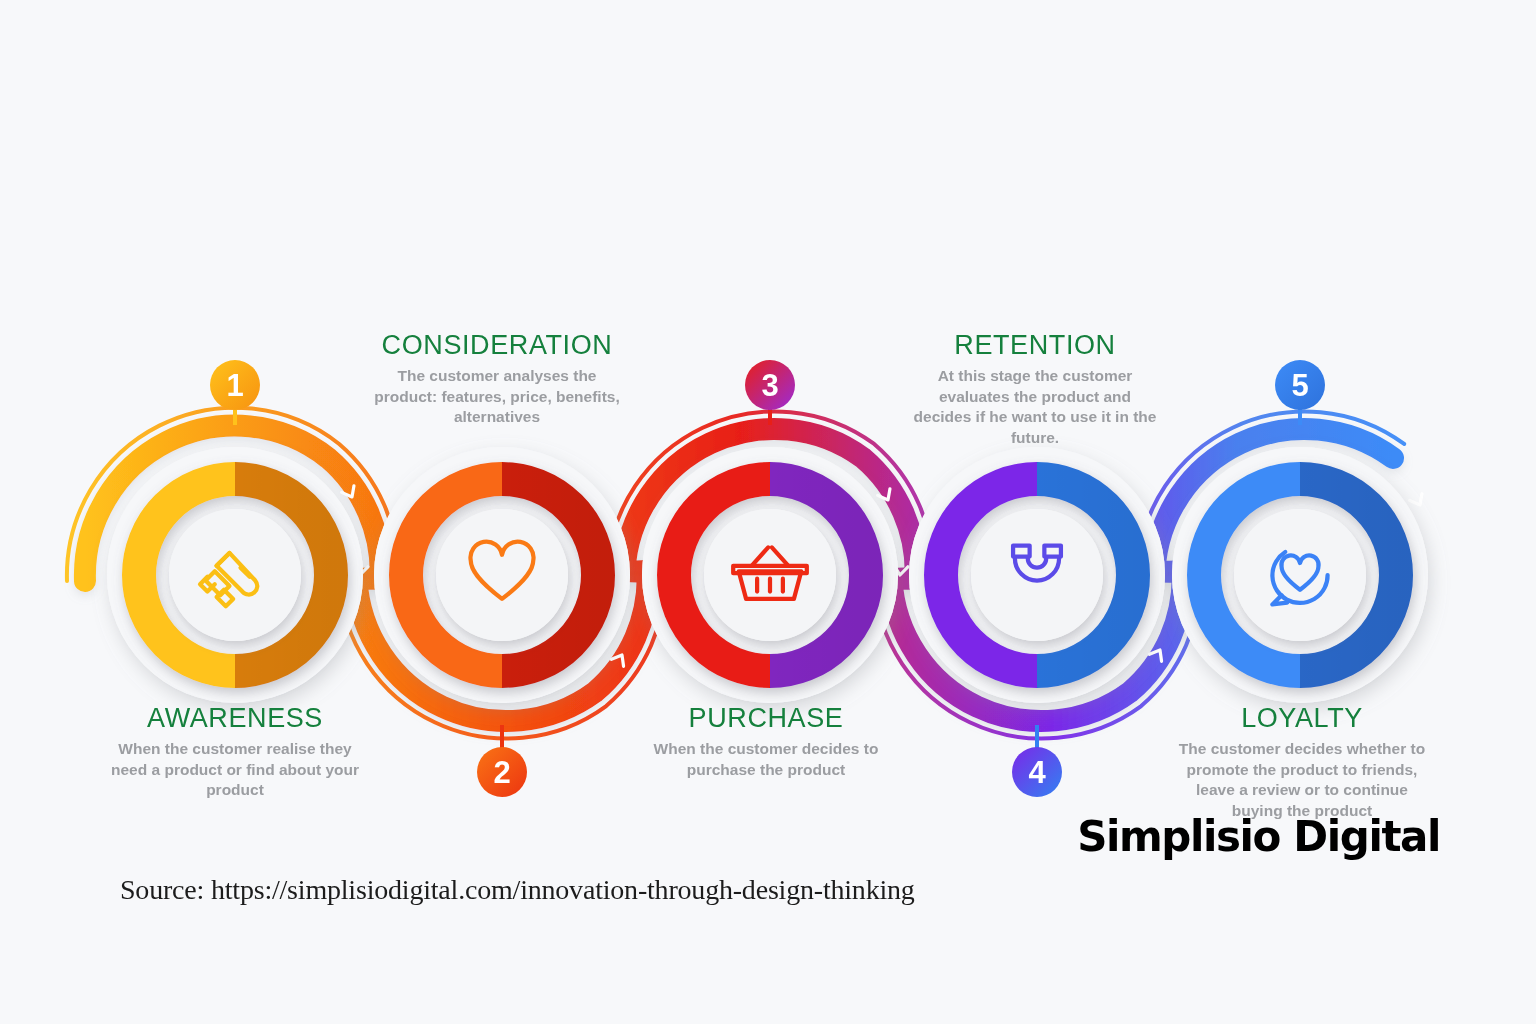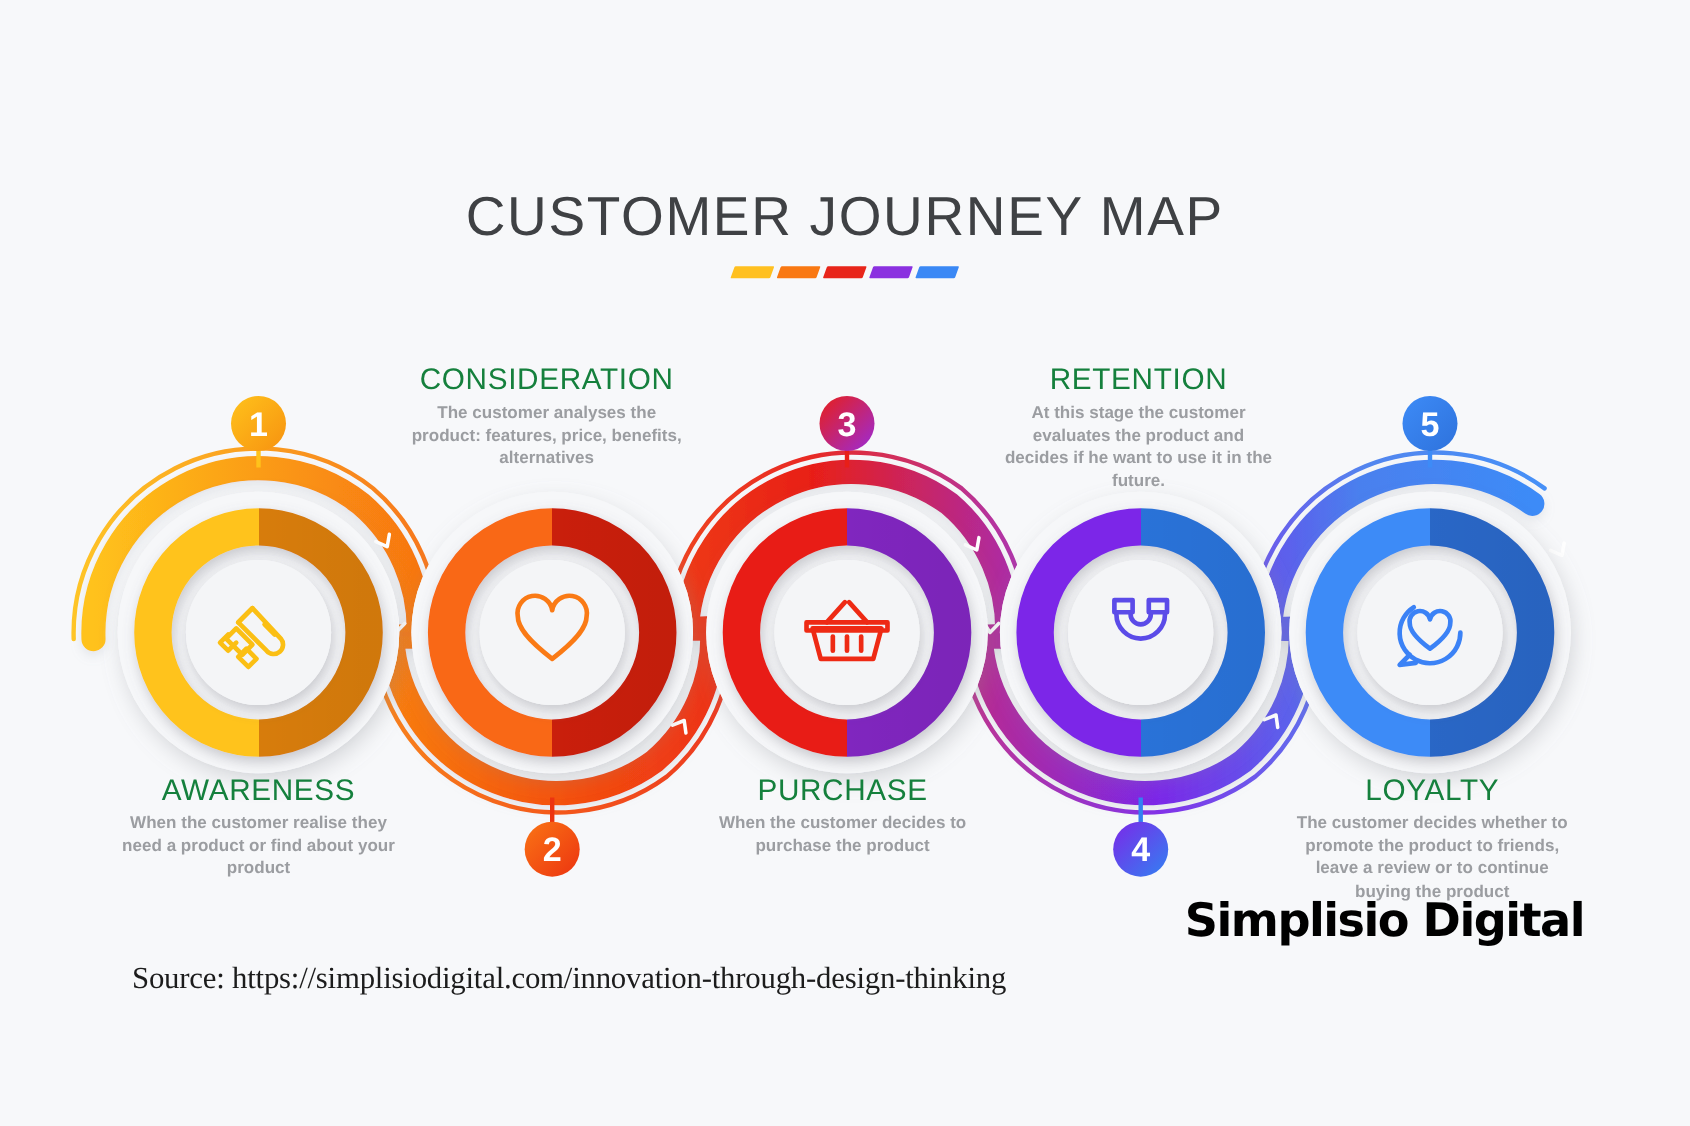--- a/index.html
+++ b/index.html
@@ -105,30 +105,20 @@
     letter-spacing: -1.4px;
     font-family: "DejaVu Sans", sans-serif;
     white-space: nowrap;
   }
 </style>
 </head>
 <body>
 
 <div id="stage">
 
-  <div class="title-block">
-    <div class="main-title">CUSTOMER JOURNEY MAP</div>
-    <div class="accent-bars">
-      <span class="accent-bar" style="background: rgb(255, 192, 32);"></span>
-      <span class="accent-bar" style="background: rgb(249, 120, 18);"></span>
-      <span class="accent-bar" style="background: rgb(232, 37, 26);"></span>
-      <span class="accent-bar" style="background: rgb(139, 49, 224);"></span>
-      <span class="accent-bar" style="background: rgb(58, 136, 245);"></span>
-    </div>
-  </div>
 
   <svg id="diagram" viewBox="0 0 1536 1024">
     <defs>
       <linearGradient id="ribbonGrad" x1="0" y1="0" x2="1" y2="0">
         <stop offset="0.00" stop-color="#FFC21B"></stop>
         <stop offset="0.17" stop-color="#F98A12"></stop>
         <stop offset="0.33" stop-color="#F4500F"></stop>
         <stop offset="0.50" stop-color="#E81F18"></stop>
         <stop offset="0.63" stop-color="#B02A9E"></stop>
         <stop offset="0.74" stop-color="#7B28E8"></stop>

